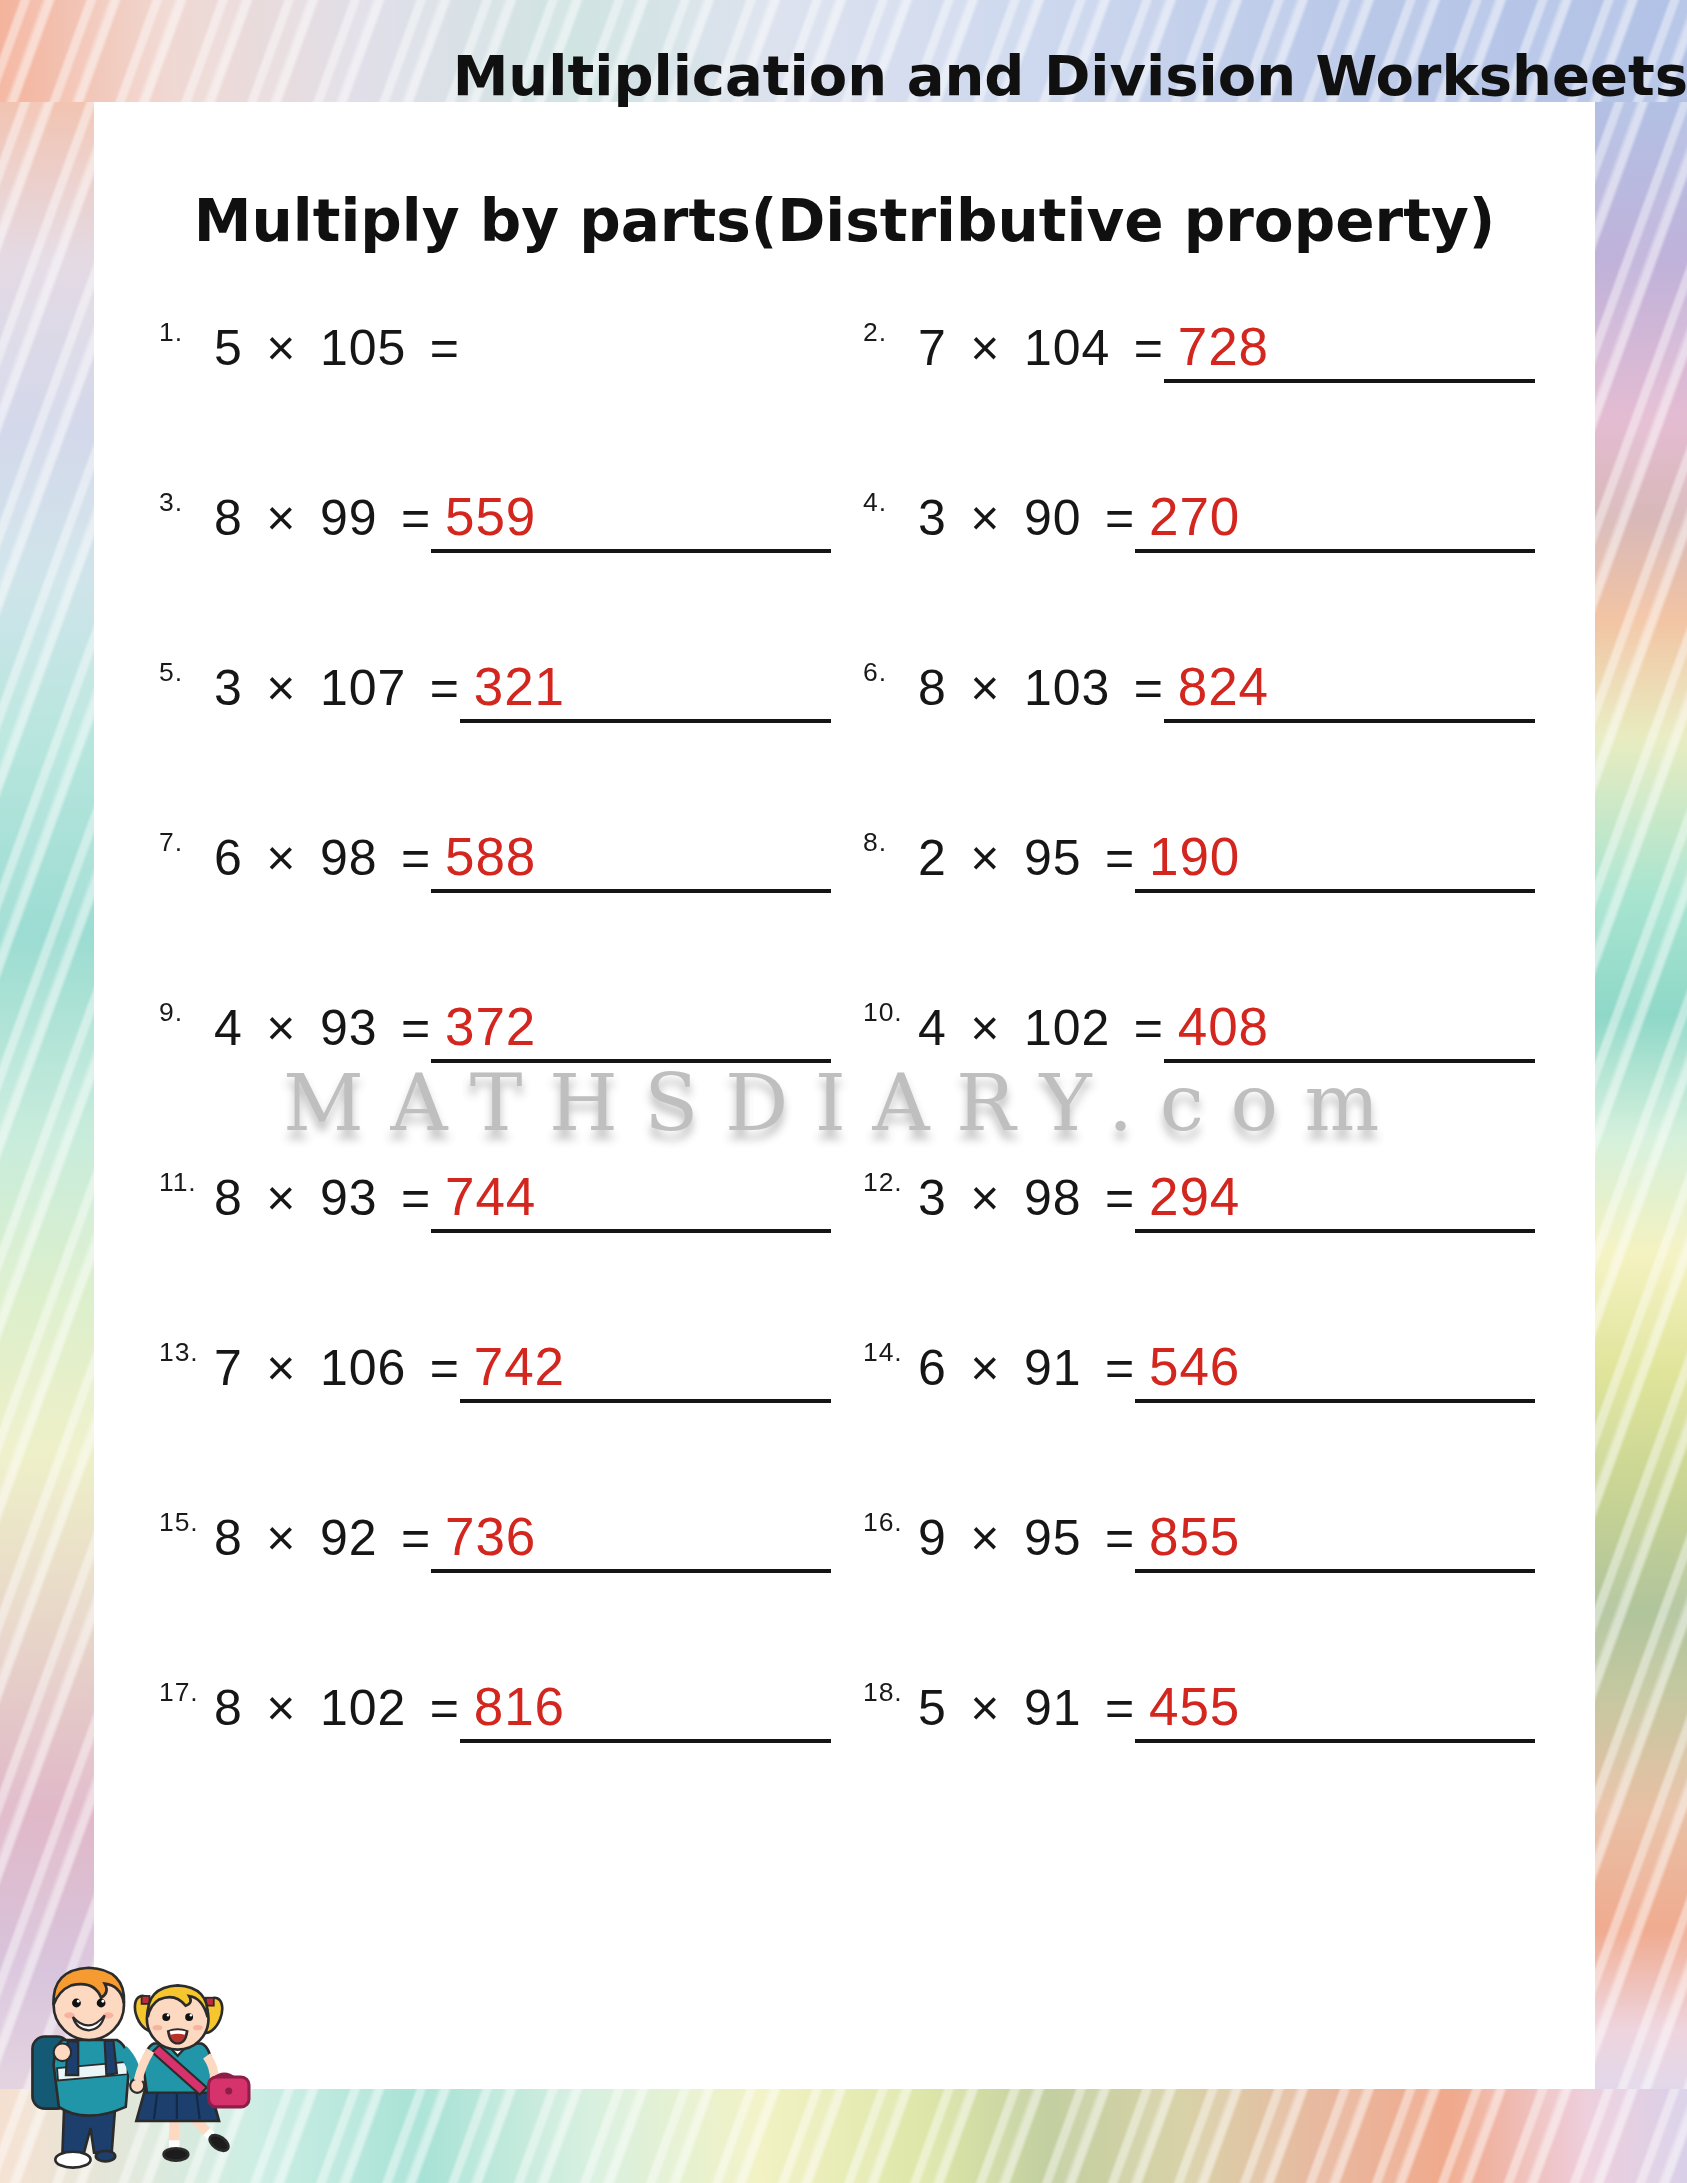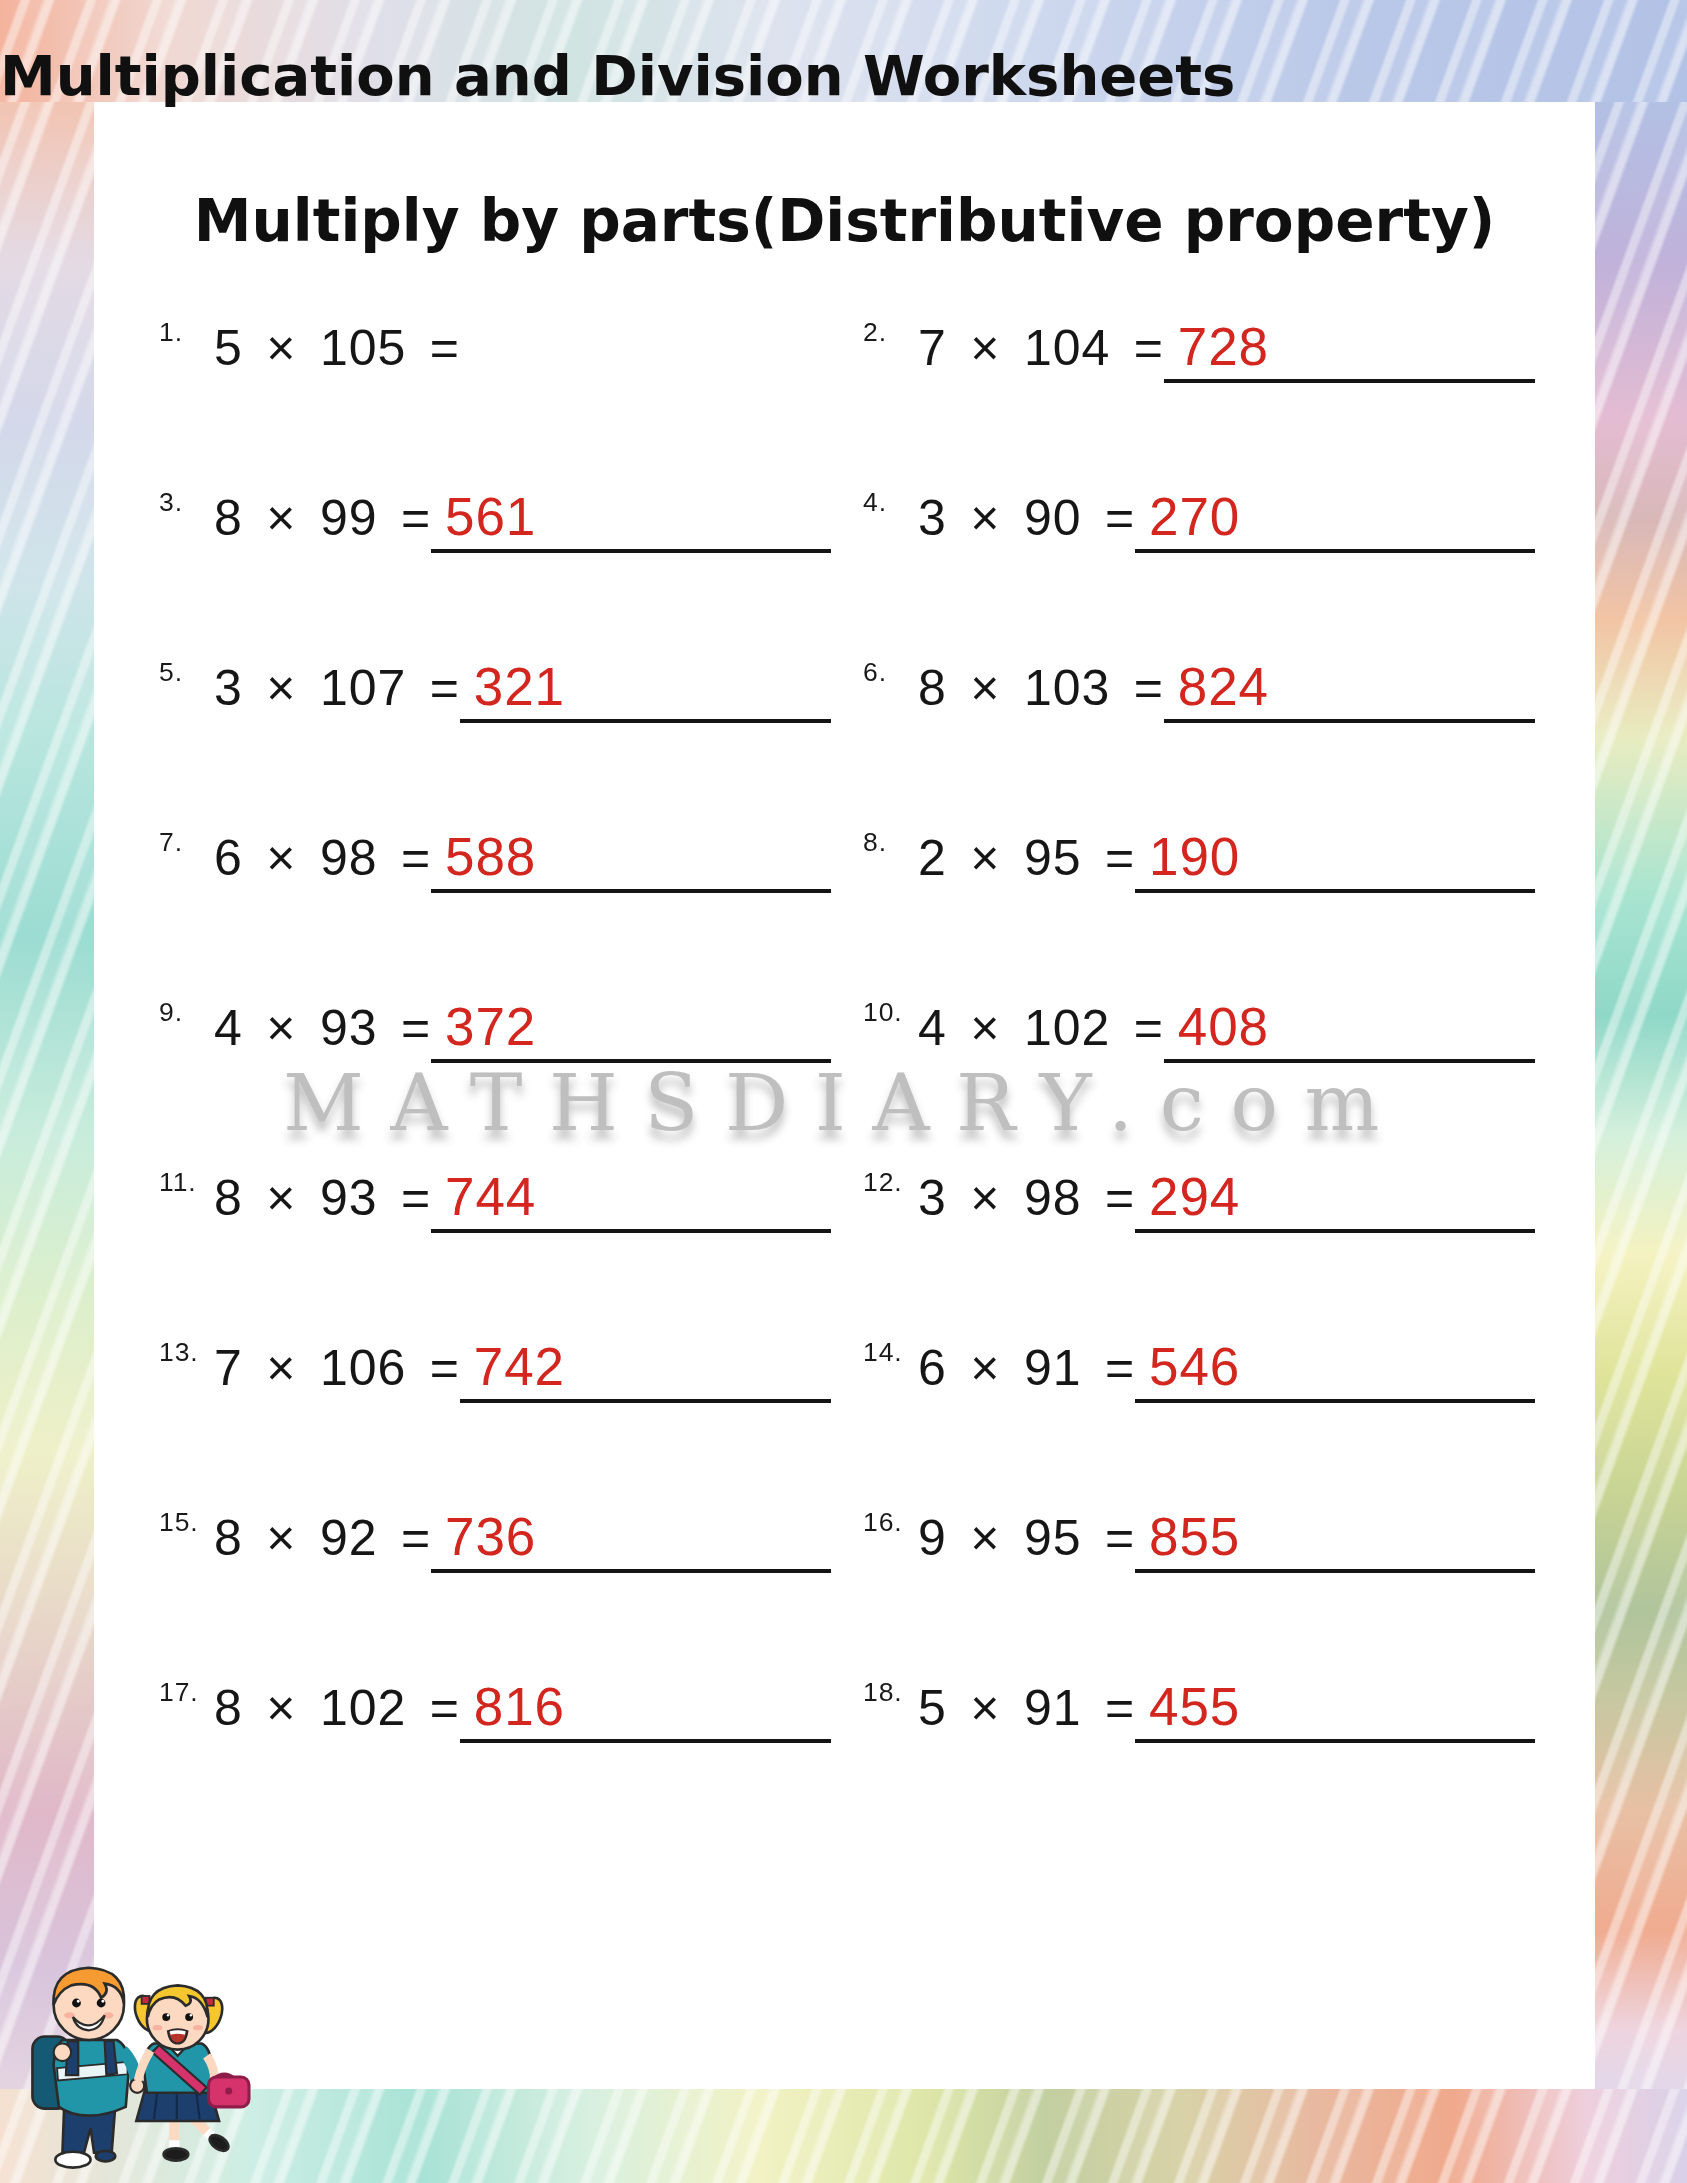--- a/index.html
+++ b/index.html
@@ -27,21 +27,21 @@
     background:linear-gradient(180deg,#f2c4b2 0%,#e4dae4 8%,#d4d8ea 16%,#cfe4ea 24%,#b8e6de 32%,#9cdcd2 42%,#c8ecdc 52%,#dcefcc 60%,#eef0c8 68%,#e8d8c8 76%,#e0b8c8 86%,#d8c4dc 94%,#e4d4e0 100%); }
   .bg-right { top:102px; left:1594px; width:94px; height:1987px;
     background:linear-gradient(180deg,#b2c0e4 0%,#c0b2da 8%,#e4bcd2 16%,#d8b8b8 21%,#f2c4a4 26%,#e8ecc0 32%,#a8e4d0 40%,#8fd8c8 46%,#d4f0dc 52%,#f4f2c0 58%,#dfe49a 64%,#c8d494 70%,#b0c49c 76%,#c4c8a0 80%,#e8c0a4 86%,#f0ab90 92%,#eed4de 97%,#e2d8ea 100%); }
 
   
   .panel { position:absolute; left:94px; top:102px; width:1501px; height:1987px;
     background:#ffffff; z-index:1; }
 
   
   .title {
-    position:absolute; top:5.3px; left:0; width:100%; text-align:left;
+    position:absolute; top:5.3px; left:0; width:100%; text-align:right;
     font-family:"DejaVu Sans", sans-serif; font-weight:700; font-size:56px;
     color:#101010; z-index:3; white-space:nowrap;
   }
   .subtitle {
     position:absolute; top:37px; left:0; width:100%; text-align:center;
     font-family:"DejaVu Sans", sans-serif; font-weight:700; font-size:58px;
     color:#101010; white-space:nowrap;
   }
 
   
@@ -110,21 +110,21 @@
         <span class="answer">728</span>
       </span>
     </div>
   </div>
 
   <div class="problem">
     <div class="pline">
       <span class="pnum">3.</span>
       <span class="expr">8 × 99 =</span>
       <span class="answer-line">
-        <span class="answer">561</span>
+        <span class="answer">559</span>
       </span>
     </div>
   </div>
 
   <div class="problem">
     <div class="pline">
       <span class="pnum">4.</span>
       <span class="expr">3 × 90 =</span>
       <span class="answer-line">
         <span class="answer">270</span>

